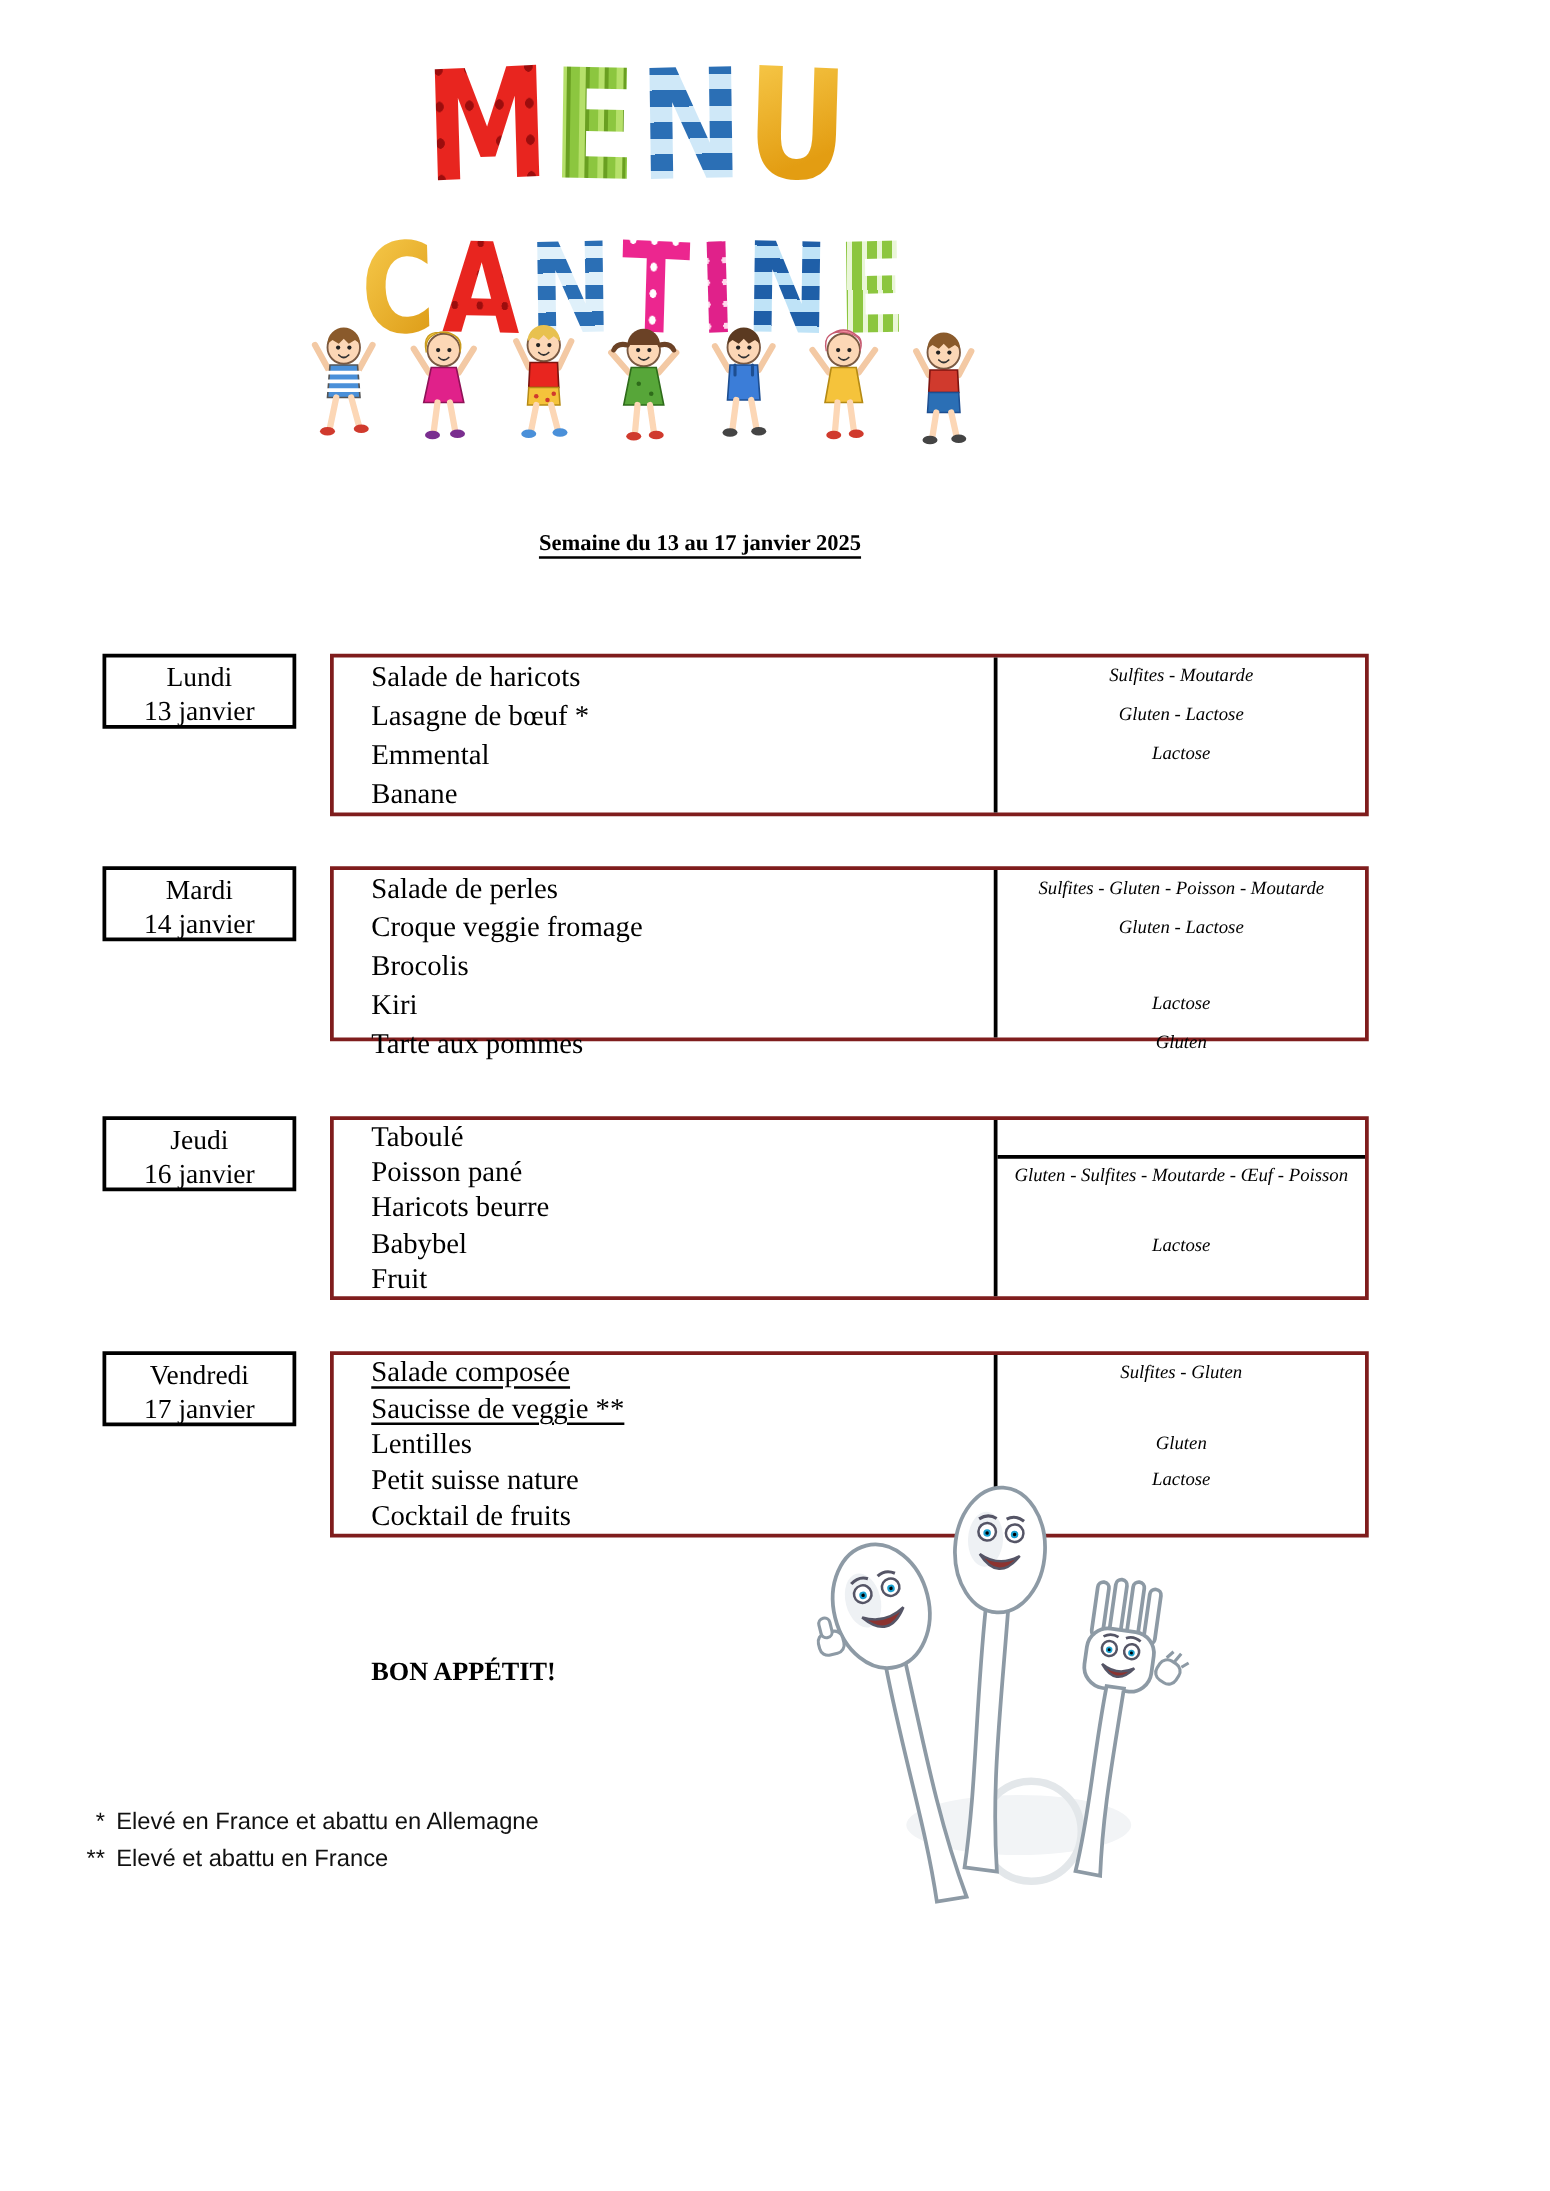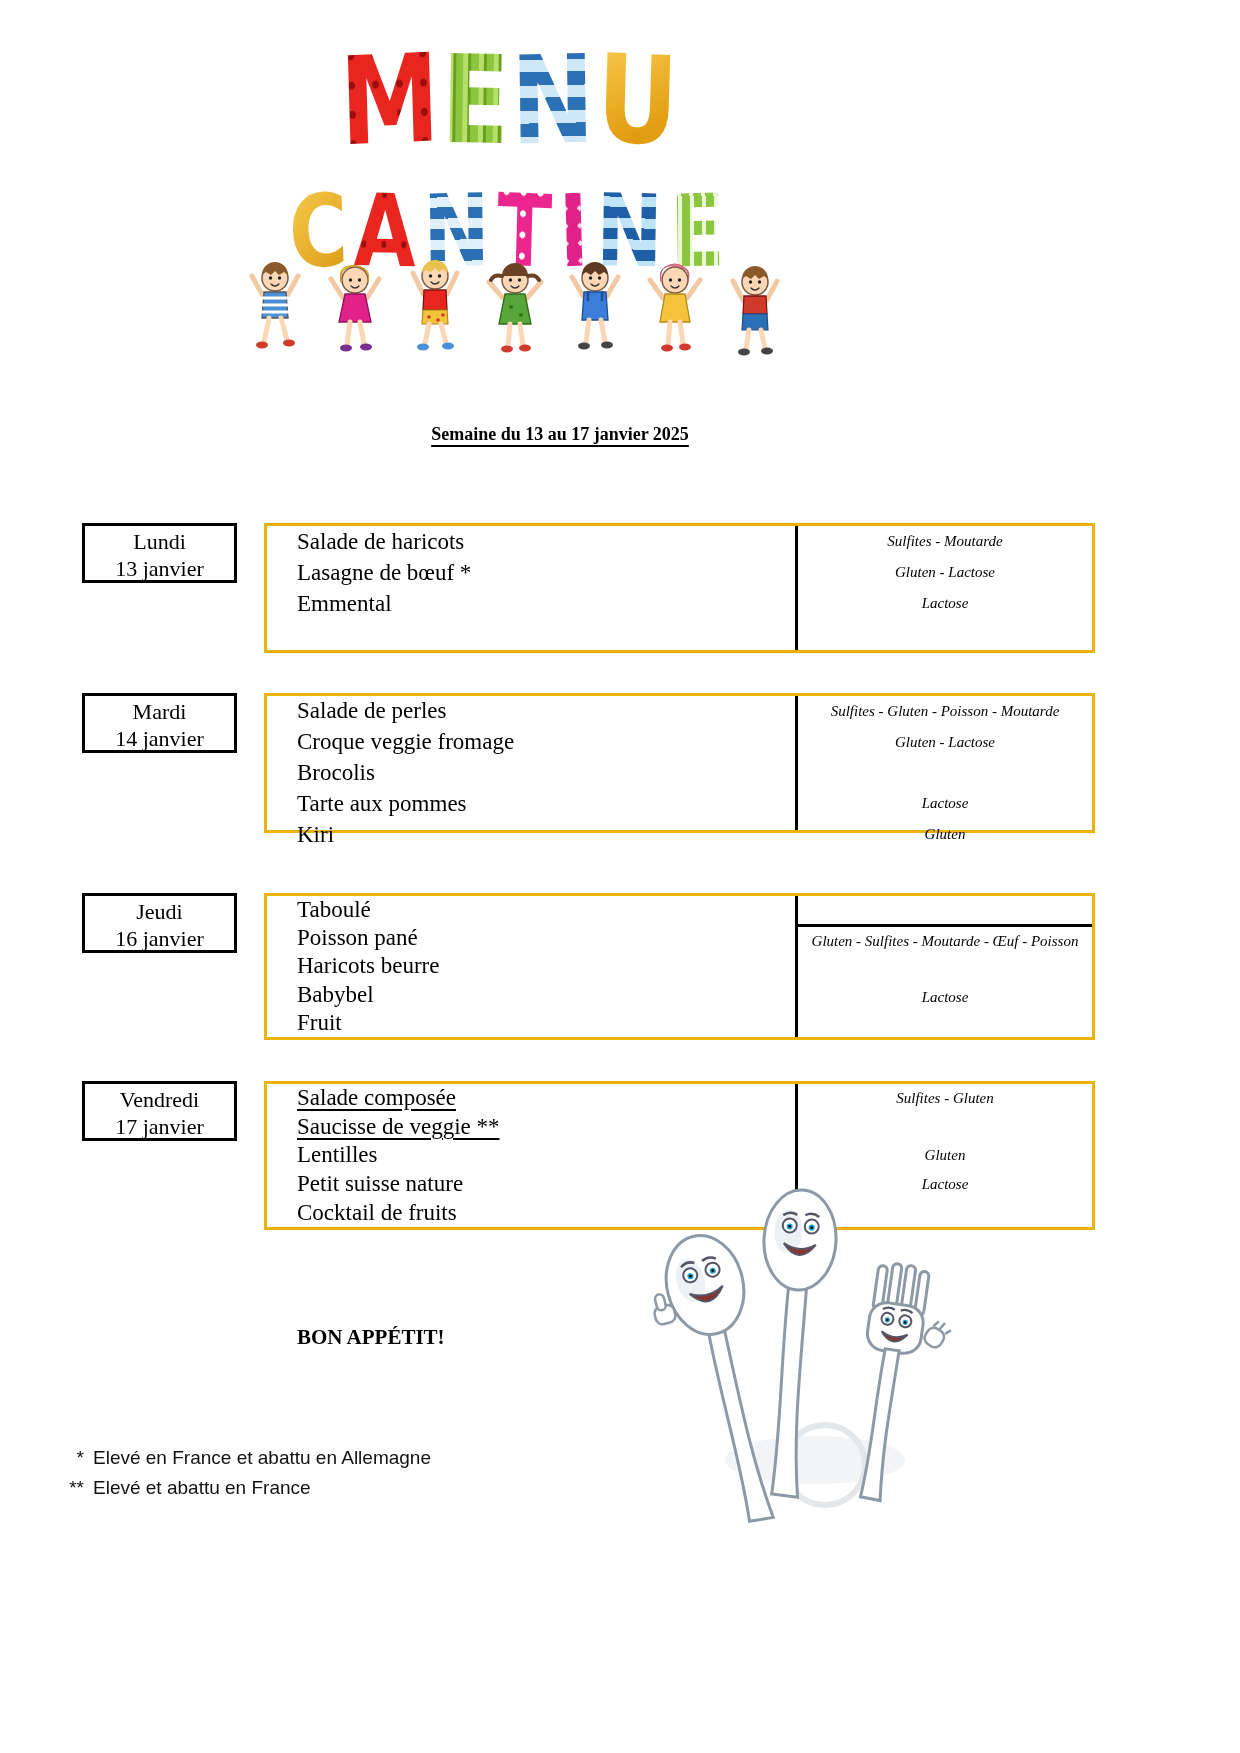--- a/index.html
+++ b/index.html
@@ -32,21 +32,21 @@
     font-size:18px;font-weight:bold;text-decoration:underline;
     text-decoration-thickness:2px;text-underline-offset:5px;white-space:nowrap;
   }
   
   .day-box{
     position:absolute;left:82px;width:155px;height:60px;box-sizing:border-box;
     border:3px solid #000;text-align:center;font-size:22px;line-height:27px;padding-top:2px;
   }
   .menu-box{
     position:absolute;left:264px;width:831px;box-sizing:border-box;
-    border:3px solid #eab308;display:flex;
+    border:3px solid #7f1d1d;display:flex;
   }
   .dish-col{width:516px;}
   .all-col{flex:1;border-left:3px solid #000;margin-left:12px;}
   .row{display:flex;align-items:center;}
   .dish-row{padding-left:30px;font-size:23px;white-space:nowrap;}
   .all-row{justify-content:center;font-style:italic;font-size:15px;white-space:nowrap;}
   .box-lundi .row{height:31px;}
   .box-mardi .row{height:30.8px;}
   .box-jeudi .row{height:28.2px;}
   .box-vendredi .row{height:28.6px;}
@@ -186,20 +186,23 @@
     <div class="dish-col">
       <div class="row dish-row">
           <span>Salade de haricots</span>
         </div>
       <div class="row dish-row">
           <span>Lasagne de bœuf *</span>
         </div>
       <div class="row dish-row">
           <span>Emmental</span>
         </div>
+      <div class="row dish-row">
+          <span>Banane</span>
+        </div>
     </div>
     <div class="all-col">
       <div class="row all-row">
           <span>Sulfites - Moutarde</span>
         </div>
       <div class="row all-row">
           <span>Gluten - Lactose</span>
         </div>
       <div class="row all-row">
           <span>Lactose</span>
@@ -219,24 +222,24 @@
       <div class="row dish-row">
           <span>Salade de perles</span>
         </div>
       <div class="row dish-row">
           <span>Croque veggie fromage</span>
         </div>
       <div class="row dish-row">
           <span>Brocolis</span>
         </div>
       <div class="row dish-row">
+          <span>Kiri</span>
+        </div>
+      <div class="row dish-row">
           <span>Tarte aux pommes</span>
-        </div>
-      <div class="row dish-row">
-          <span>Kiri</span>
         </div>
     </div>
     <div class="all-col">
       <div class="row all-row">
           <span>Sulfites - Gluten - Poisson - Moutarde</span>
         </div>
       <div class="row all-row">
           <span>Gluten - Lactose</span>
         </div>
       <div class="row all-row">

